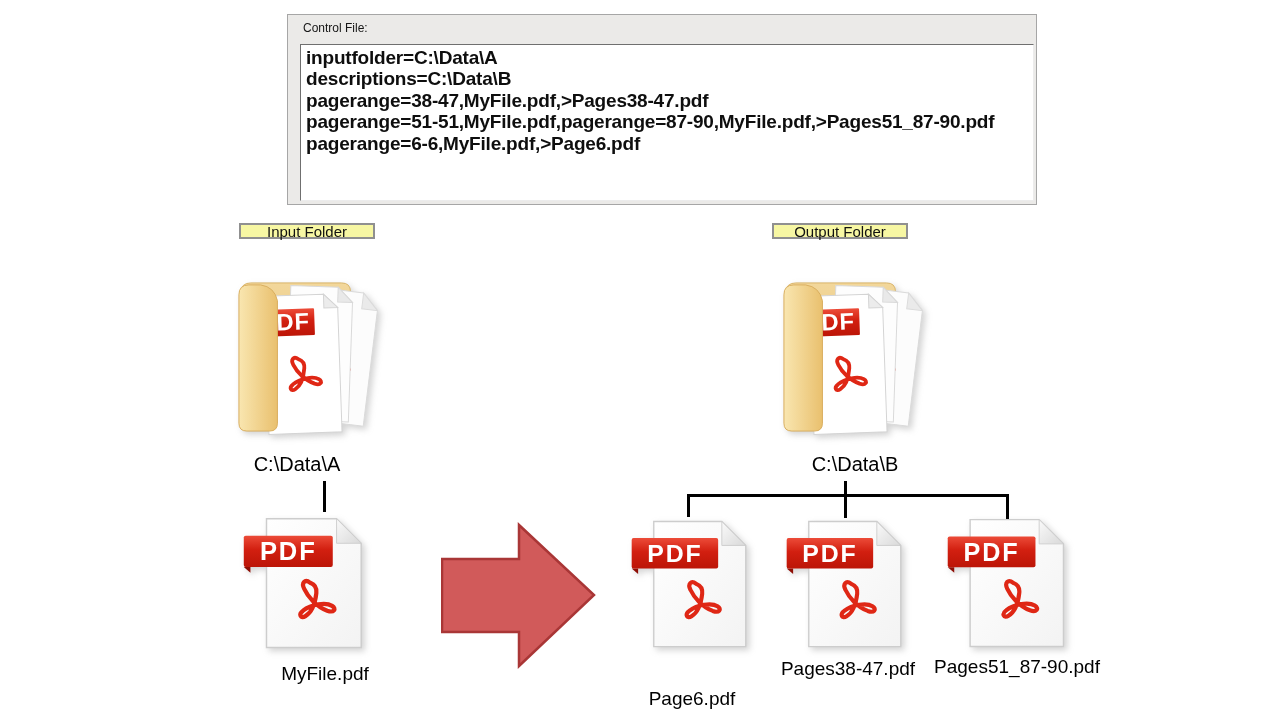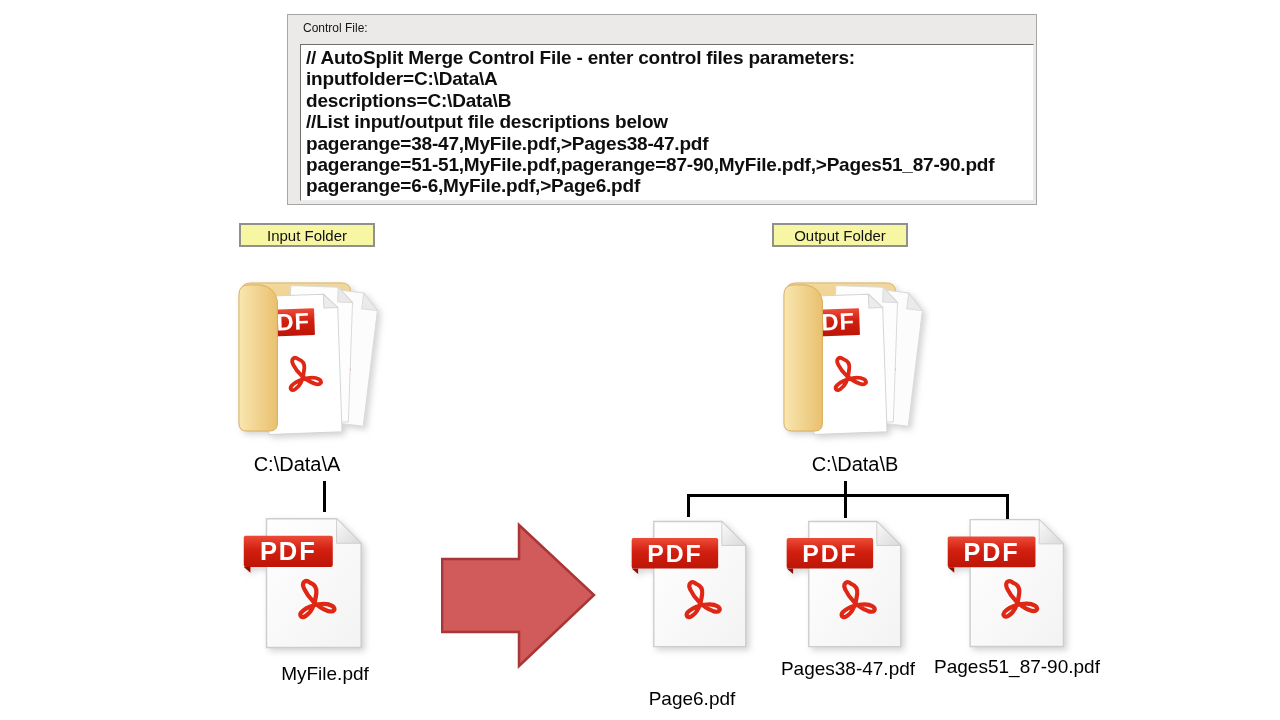--- a/index.html
+++ b/index.html
@@ -24,21 +24,21 @@
     border: 1px solid; border-color: #6F6F6F #ECECEC #ECECEC #6F6F6F;
     padding: 2px 5px; overflow: hidden;
   }
   .cf-line {
     font-weight: bold; font-size: 19px; line-height: 21.4px;
     letter-spacing: -0.2px; color: #0E0E0E; white-space: nowrap;
   }
 
   
   .tag {
-    position: absolute; width: 136px; height: 24px; box-sizing: border-box;
+    position: absolute; width: 136px; height: 16px; box-sizing: border-box;
     background: #F7F7A3; border: 2px solid #909090;
     display: flex; align-items: center; justify-content: center;
     font-size: 15px; color: #111;
   }
   #input-tag  { left: 239px; top: 223px; }
   #output-tag { left: 772px; top: 223px; }
 
   
   .folder-icon { position: absolute; width: 158px; height: 183px; }
   #input-folder-icon  { left: 233px; top: 265px; }
@@ -141,24 +141,22 @@
         <use href="#swirl" transform="translate(44,90) scale(0.55)"></use>
       </g>
       <path d="M6 30 Q6 20 16 20 L28 20 Q42 22 45 36 L45 160 Q45 168 37 168 L14 168 Q6 168 6 160 Z" fill="url(#spineGrad)" stroke="#D8AE5E" stroke-width="1"></path>
     </g>
   </defs>
 </svg>
 
 <div class="panel">
   <div class="panel-label">Control File:</div>
   <div class="panel-box">
-    <div class="cf-line">// AutoSplit Merge Control File - enter control files parameters:</div>
     <div class="cf-line">inputfolder=C:\Data\A</div>
     <div class="cf-line">descriptions=C:\Data\B</div>
-    <div class="cf-line">//List input/output file descriptions below</div>
     <div class="cf-line">pagerange=38-47,MyFile.pdf,&gt;Pages38-47.pdf</div>
     <div class="cf-line">pagerange=51-51,MyFile.pdf,pagerange=87-90,MyFile.pdf,&gt;Pages51_87-90.pdf</div>
     <div class="cf-line">pagerange=6-6,MyFile.pdf,&gt;Page6.pdf</div>
   </div>
 </div>
 
 <div class="tag" id="input-tag">Input Folder</div>
 <div class="tag" id="output-tag">Output Folder</div>
 
 <div class="folder-icon" id="input-folder-icon">

